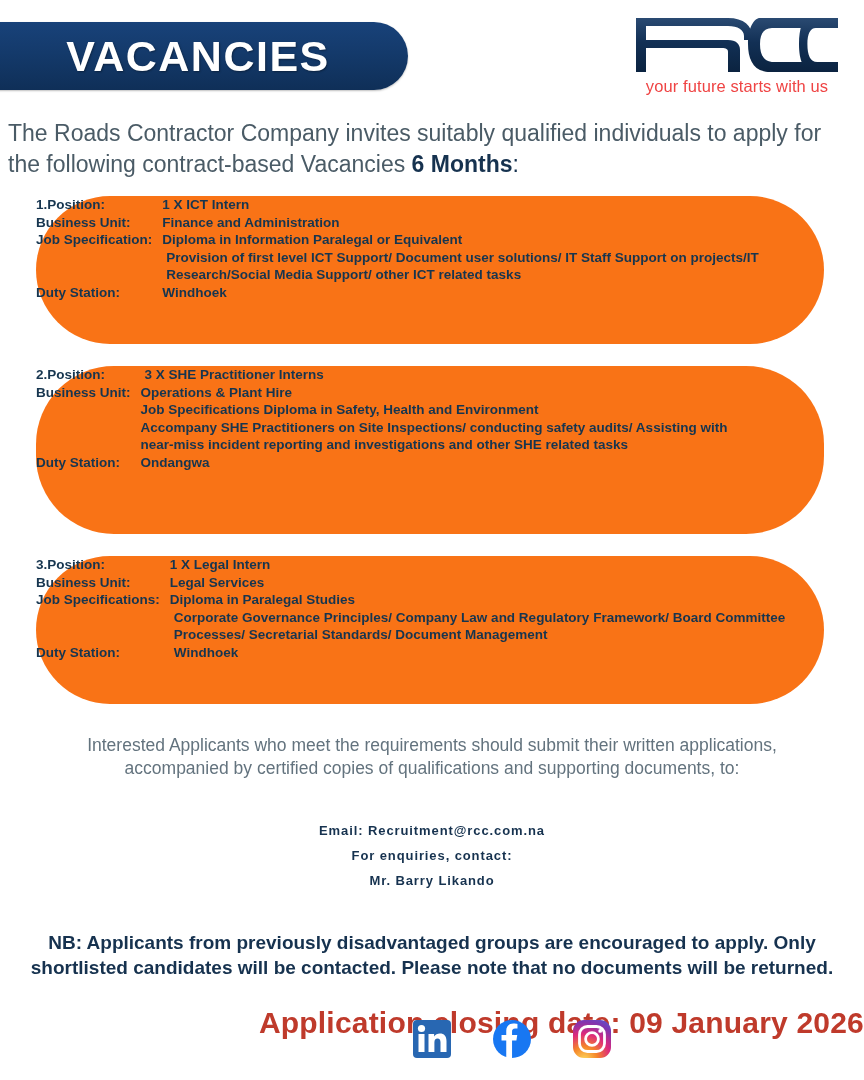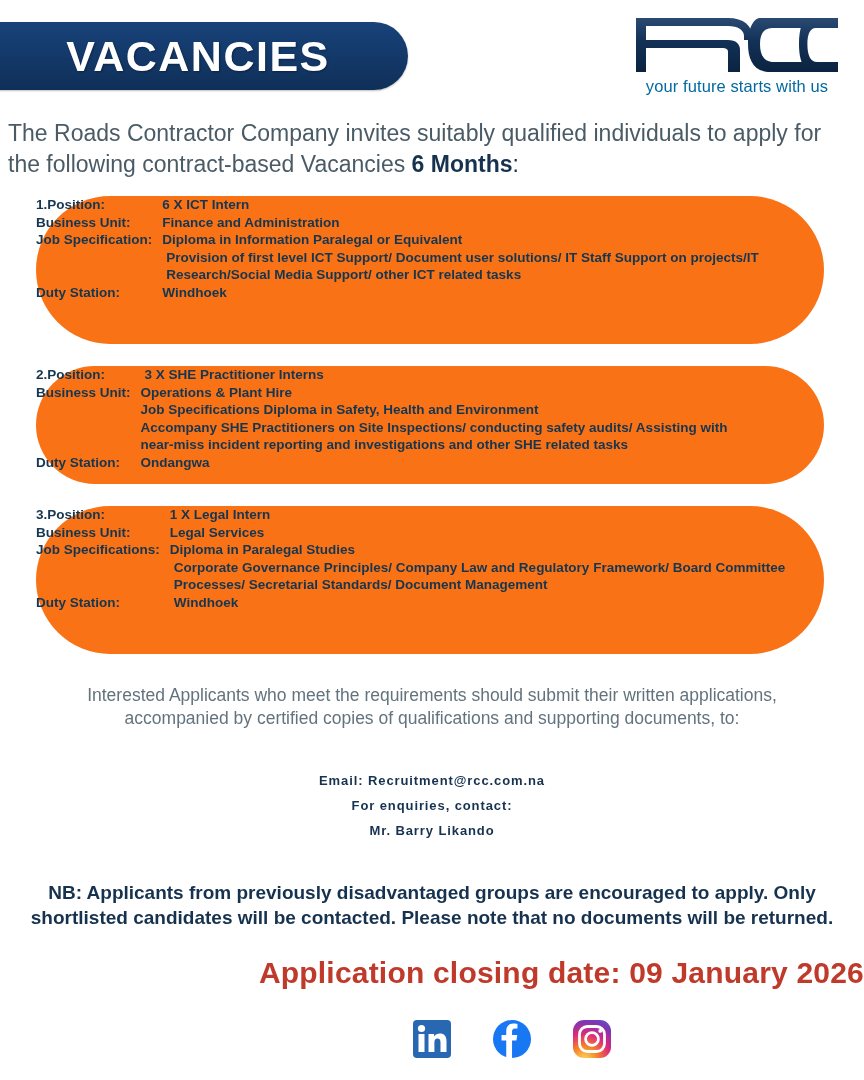--- a/index.html
+++ b/index.html
@@ -50,21 +50,21 @@
     width: 210px;
     text-align: center;
   }
   .logo-mark {
     width: 206px;
     height: 62px;
     display: block;
   }
   .logo-tagline {
     font-size: 16.5px;
-    color: #0369a1;
+    color: #ef4444;
     margin-top: 1px;
     letter-spacing: 0.1px;
     font-family: "Liberation Sans", sans-serif;
   }
 
   
   .intro {
     margin: 6px 18px 0 8px;
     font-size: 23px;
     line-height: 31px;
@@ -107,21 +107,21 @@
   }
   .cell-label {
     padding-right: 10px;
   }
   .cell-value {
     white-space: normal;
   }
 
   .card1 { height: 148px; }
   .card1 .card-inner { padding: 22px 0 0 75px; }
-  .card2 { height: 118px; }
+  .card2 { height: 168px; }
   .card2 .card-inner { padding: 22px 0 0 87px; }
   .card3 { height: 148px; }
   .card3 .card-inner { padding: 22px 0 0 75px; }
 
   .card1 { margin: 0 40px 22px 36px; }
   .card2 { margin: 0 40px 22px 36px; }
   .card3 { margin: 0 40px 0 36px; }
 
   .indent1 { padding-left: 4px; }
 
@@ -213,21 +213,21 @@
   <span>The Roads Contractor Company invites suitably qualified individuals to apply for the following contract-based Vacancies</span>
   <span class="months">6 Months</span><span class="colon">:</span>
 </div>
 
 <div class="cards">
 
   <div class="card card1">
     <div class="card-inner">
       <div class="row">
         <div class="cell-label">1.Position:</div>
-        <div class="cell-value">6 X ICT Intern</div>
+        <div class="cell-value">1 X ICT Intern</div>
       </div>
       <div class="row">
         <div class="cell-label">Business Unit:</div>
         <div class="cell-value">Finance and Administration</div>
       </div>
       <div class="row">
         <div class="cell-label">Job Specification:</div>
         <div class="cell-value">Diploma in Information Paralegal or Equivalent</div>
       </div>
       <div class="row">

